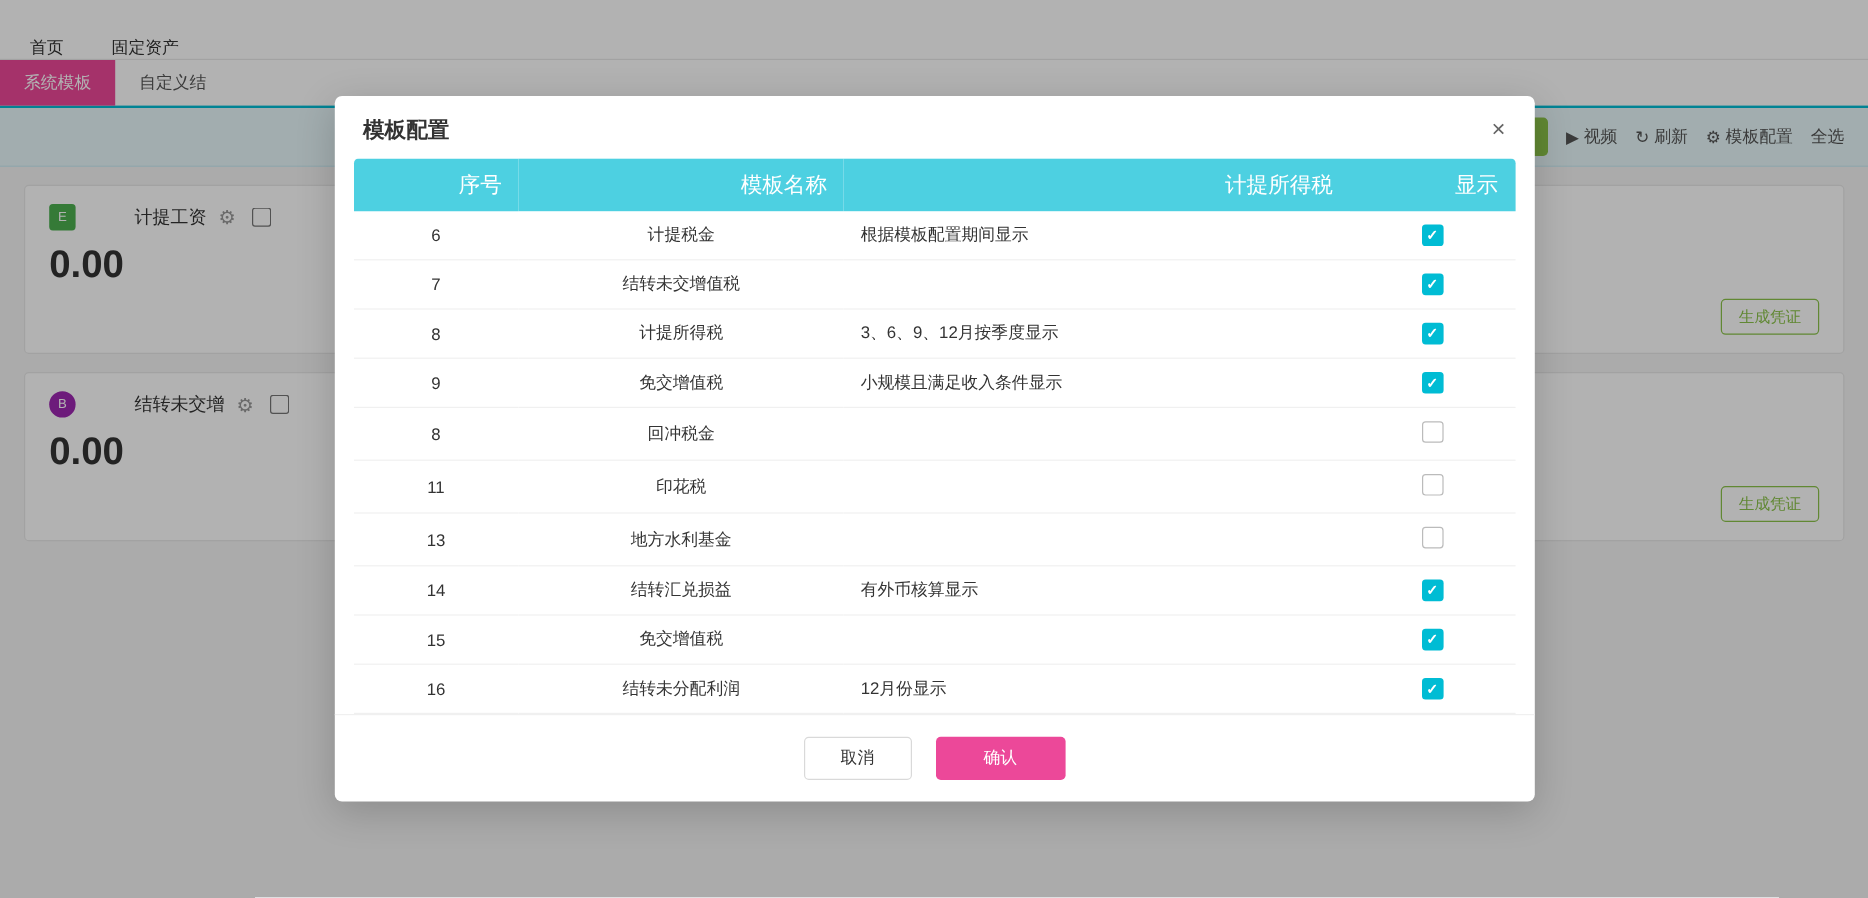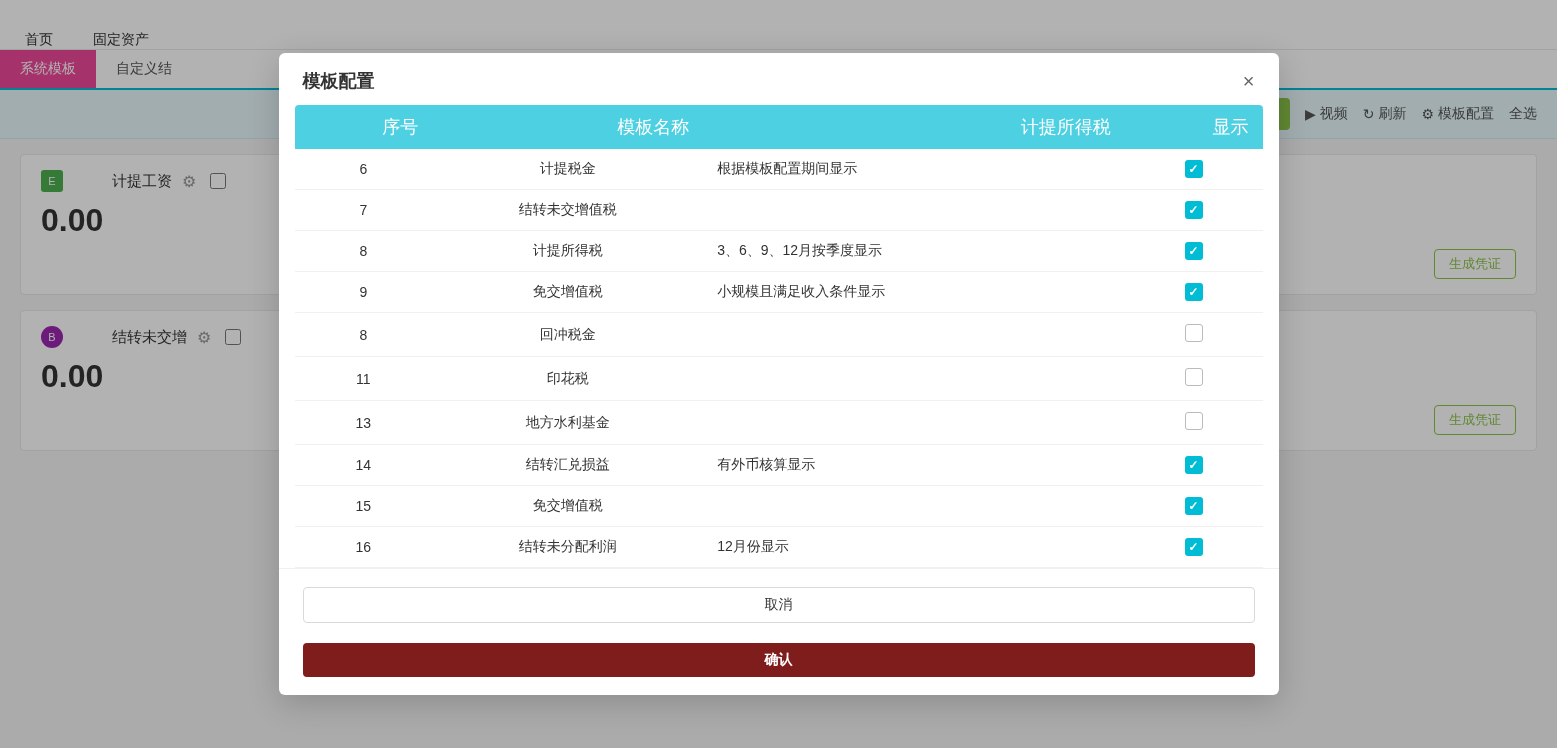--- a/index.html
+++ b/index.html
@@ -242,40 +242,39 @@
     .modal-table::-webkit-scrollbar { width: 6px; }
     .modal-table::-webkit-scrollbar-thumb { background: #ccc; border-radius: 3px; }
 
     
     .modal-footer {
       display: flex;
       justify-content: center;
       gap: 20px;
       padding: 18px 24px;
       border-top: 1px solid #f0f0f0;
-      flex-direction: column;
     }
     .btn-cancel {
       background: #fff;
       border: 1px solid #d9d9d9;
       color: #333;
       padding: 8px 30px;
       border-radius: 4px;
       cursor: pointer;
       font-size: 14px;
     }
     .btn-confirm {
-      background: #7f1d1d;
+      background: #ec4899;
       border: none;
       color: #fff;
       padding: 8px 40px;
       border-radius: 4px;
       cursor: pointer;
       font-size: 14px;
-      font-weight: 700;
+      font-weight: 400;
     }
   </style>
 </head>
 <body>
 
 <div class="bg-page">
 
   <div class="top-nav">
     <span class="nav-item">首页</span>
     <span class="nav-item">固定资产</span>

